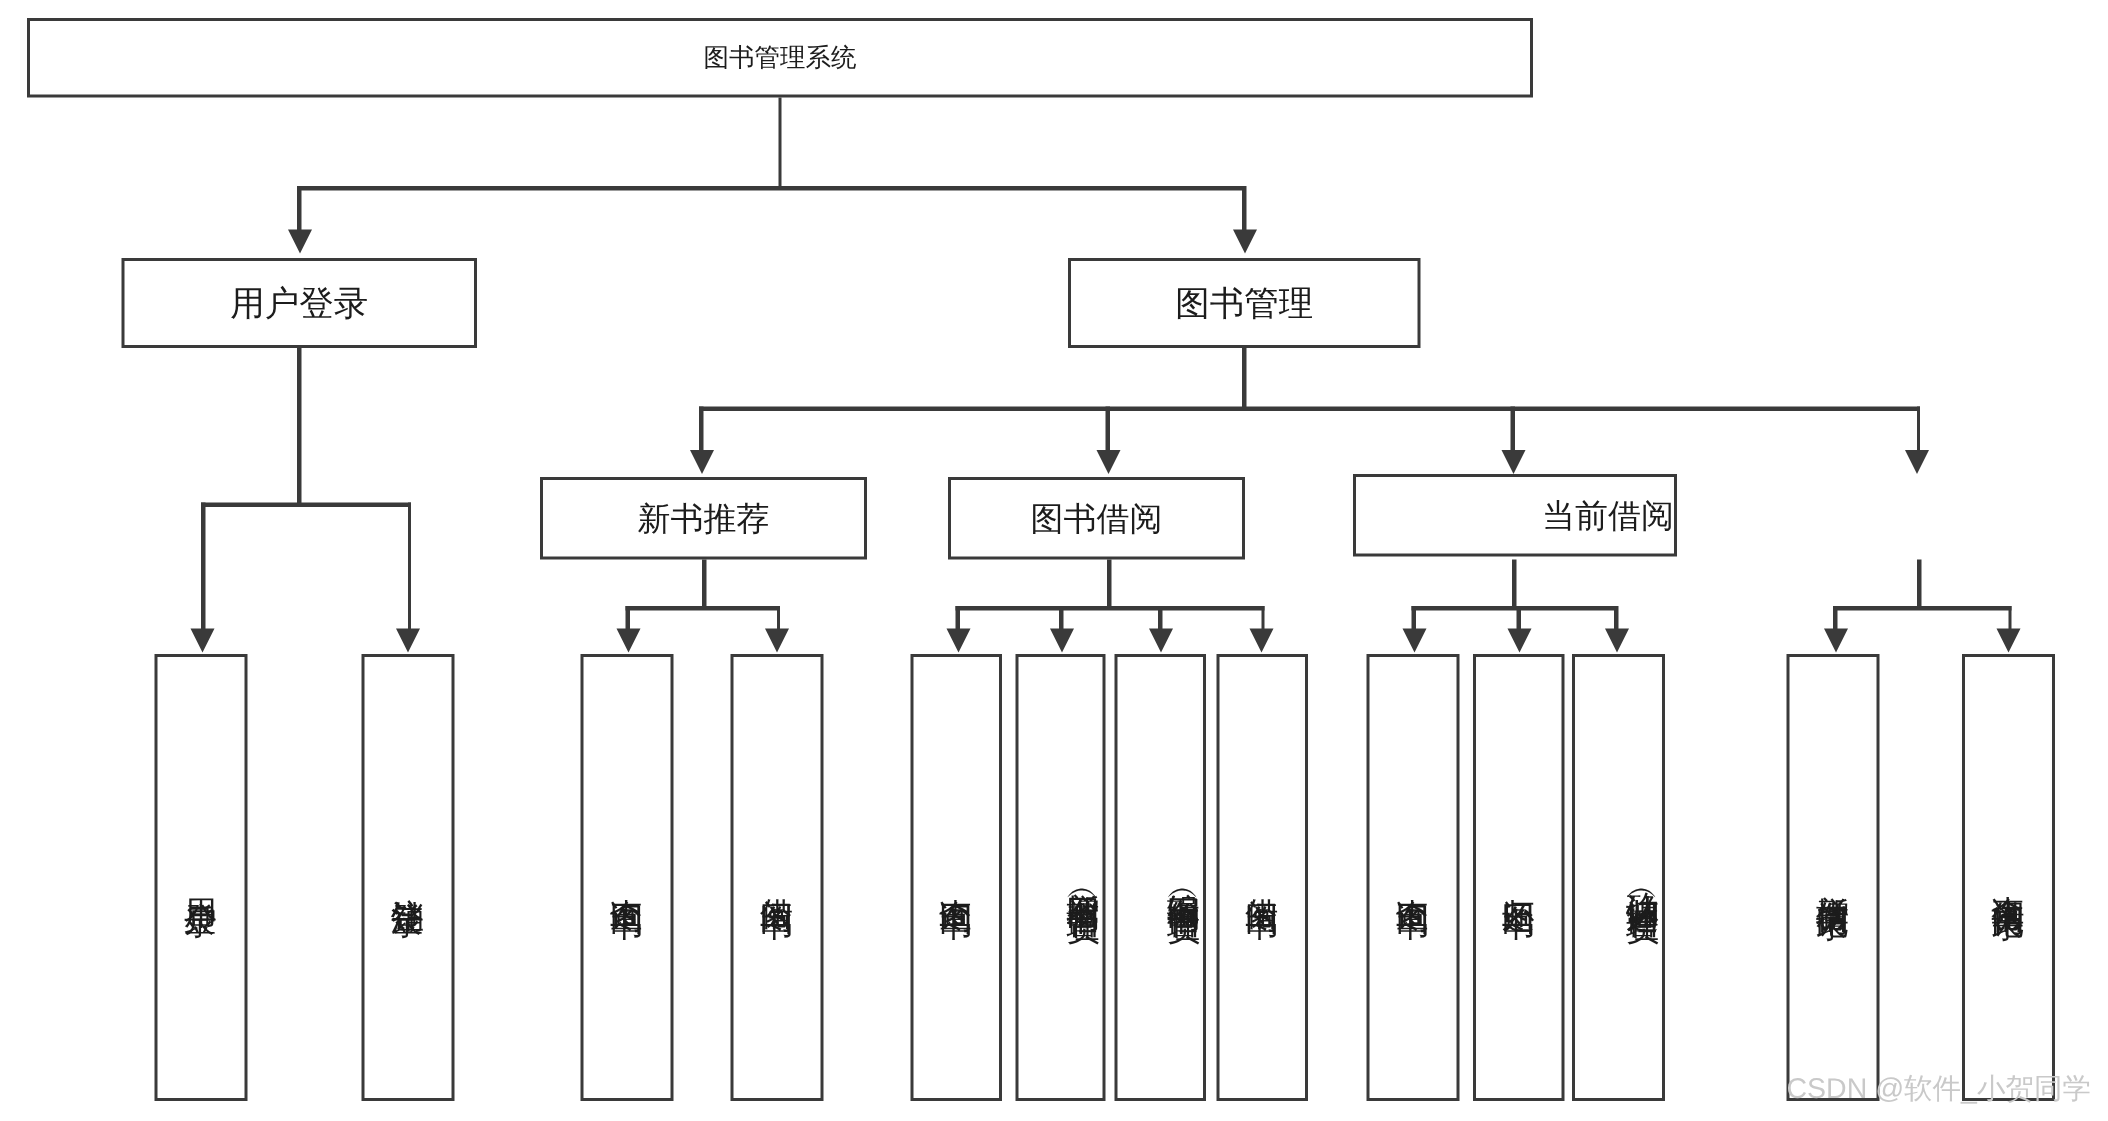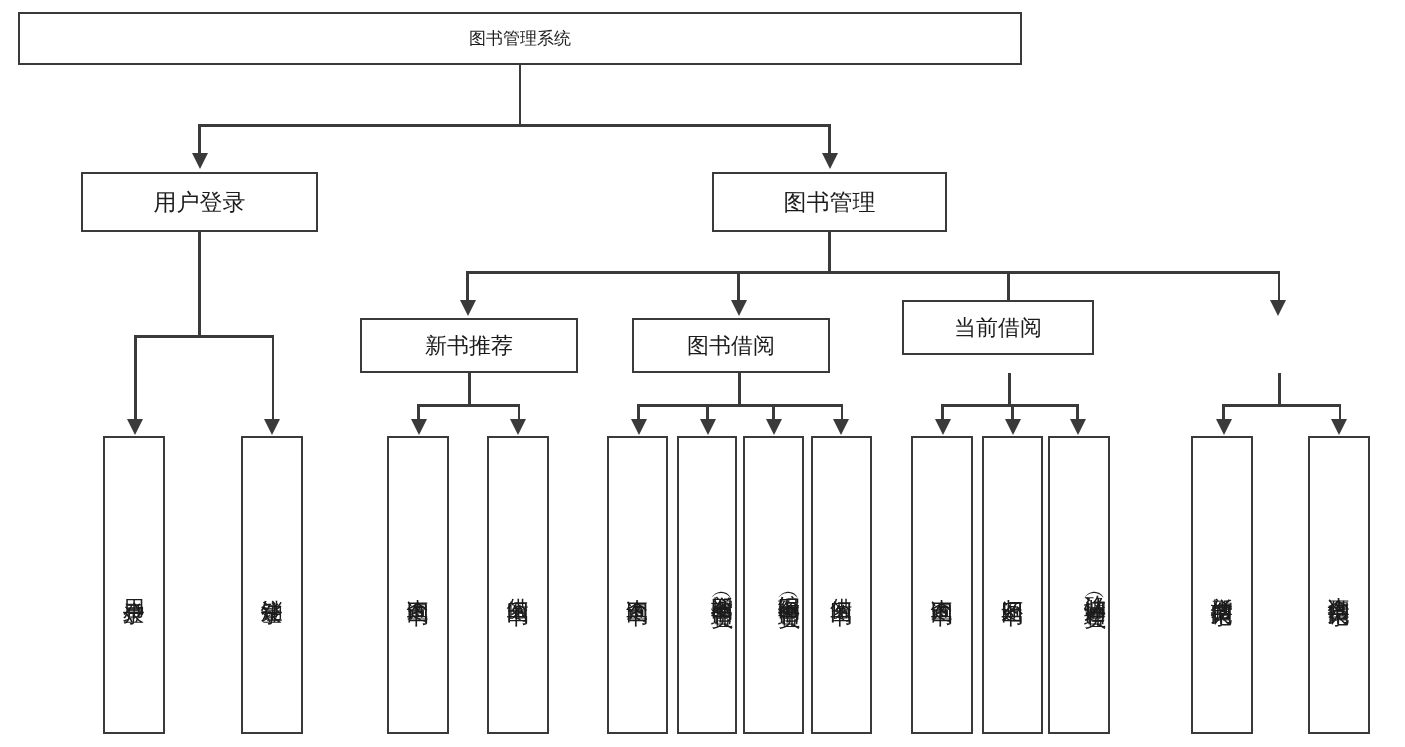--- a/index.html
+++ b/index.html
@@ -126,21 +126,21 @@
   <div class="arrow" style="left:1000.5px; top:300px;"></div>
   <div class="vline" style="left:1277.5px; top:271px; height:30px;"></div>
   <div class="arrow" style="left:1270px; top:300px;"></div>
 
   <div class="node group" style="left:360px; top:318px; width:218px; height:55px;">
     <span>新书推荐</span>
   </div>
   <div class="node group" style="left:632px; top:318px; width:198px; height:55px;">
     <span>图书借阅</span>
   </div>
-  <div class="node group" style="left:902px; top:300px; width:192px; height:55px;">
+  <div class="node group" style="left:902px; top:316px; width:216px; height:55px;justify-content:flex-end;">
     <span>当前借阅</span>
   </div>
 
   <div class="vline" style="left:468px; top:373px; height:32px;"></div>
   <div class="hline" style="left:417px; top:404px; width:103px;"></div>
   <div class="vline" style="left:417px; top:404px; height:16px;"></div>
   <div class="arrow" style="left:410.5px; top:419px;"></div>
   <div class="vline" style="left:517.5px; top:404px; height:16px;"></div>
   <div class="arrow" style="left:510px; top:419px;"></div>
 
@@ -208,14 +208,15 @@
     <span class="txt">确认归还（管理员）</span>
   </div>
 
   <div class="node leaf centered" style="left:1191px; top:436px; width:62px; height:298px;">
     <span class="txt">新增借阅记录</span>
   </div>
   <div class="node leaf centered" style="left:1308px; top:436px; width:62px; height:298px;">
     <span class="txt">查询借阅记录</span>
   </div>
 
+  <div id="watermark" style="left:1191px; top:713px;">CSDN @软件_小贺同学</div>
 
 </div>
 
 </body></html>

